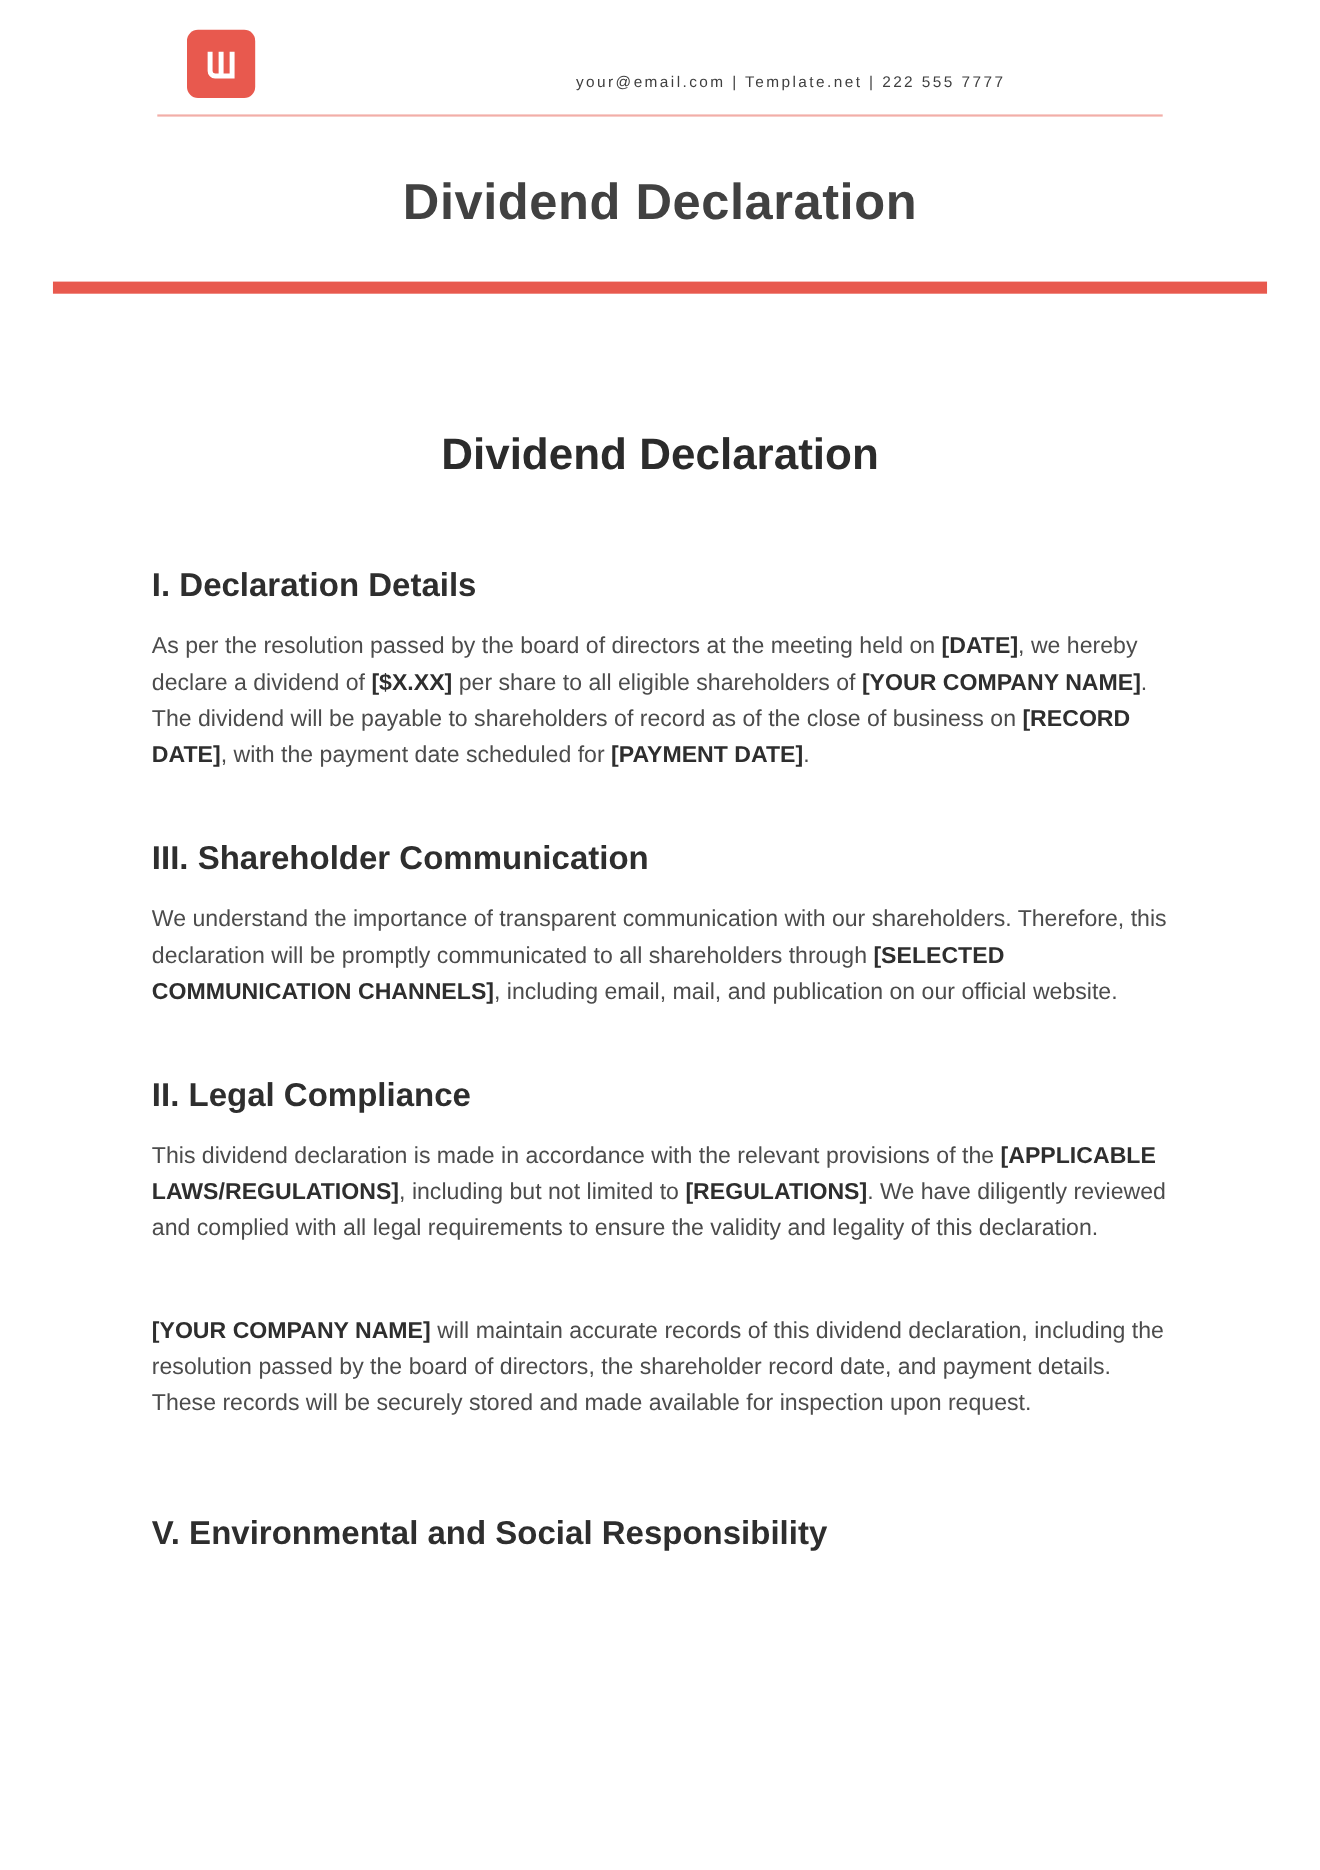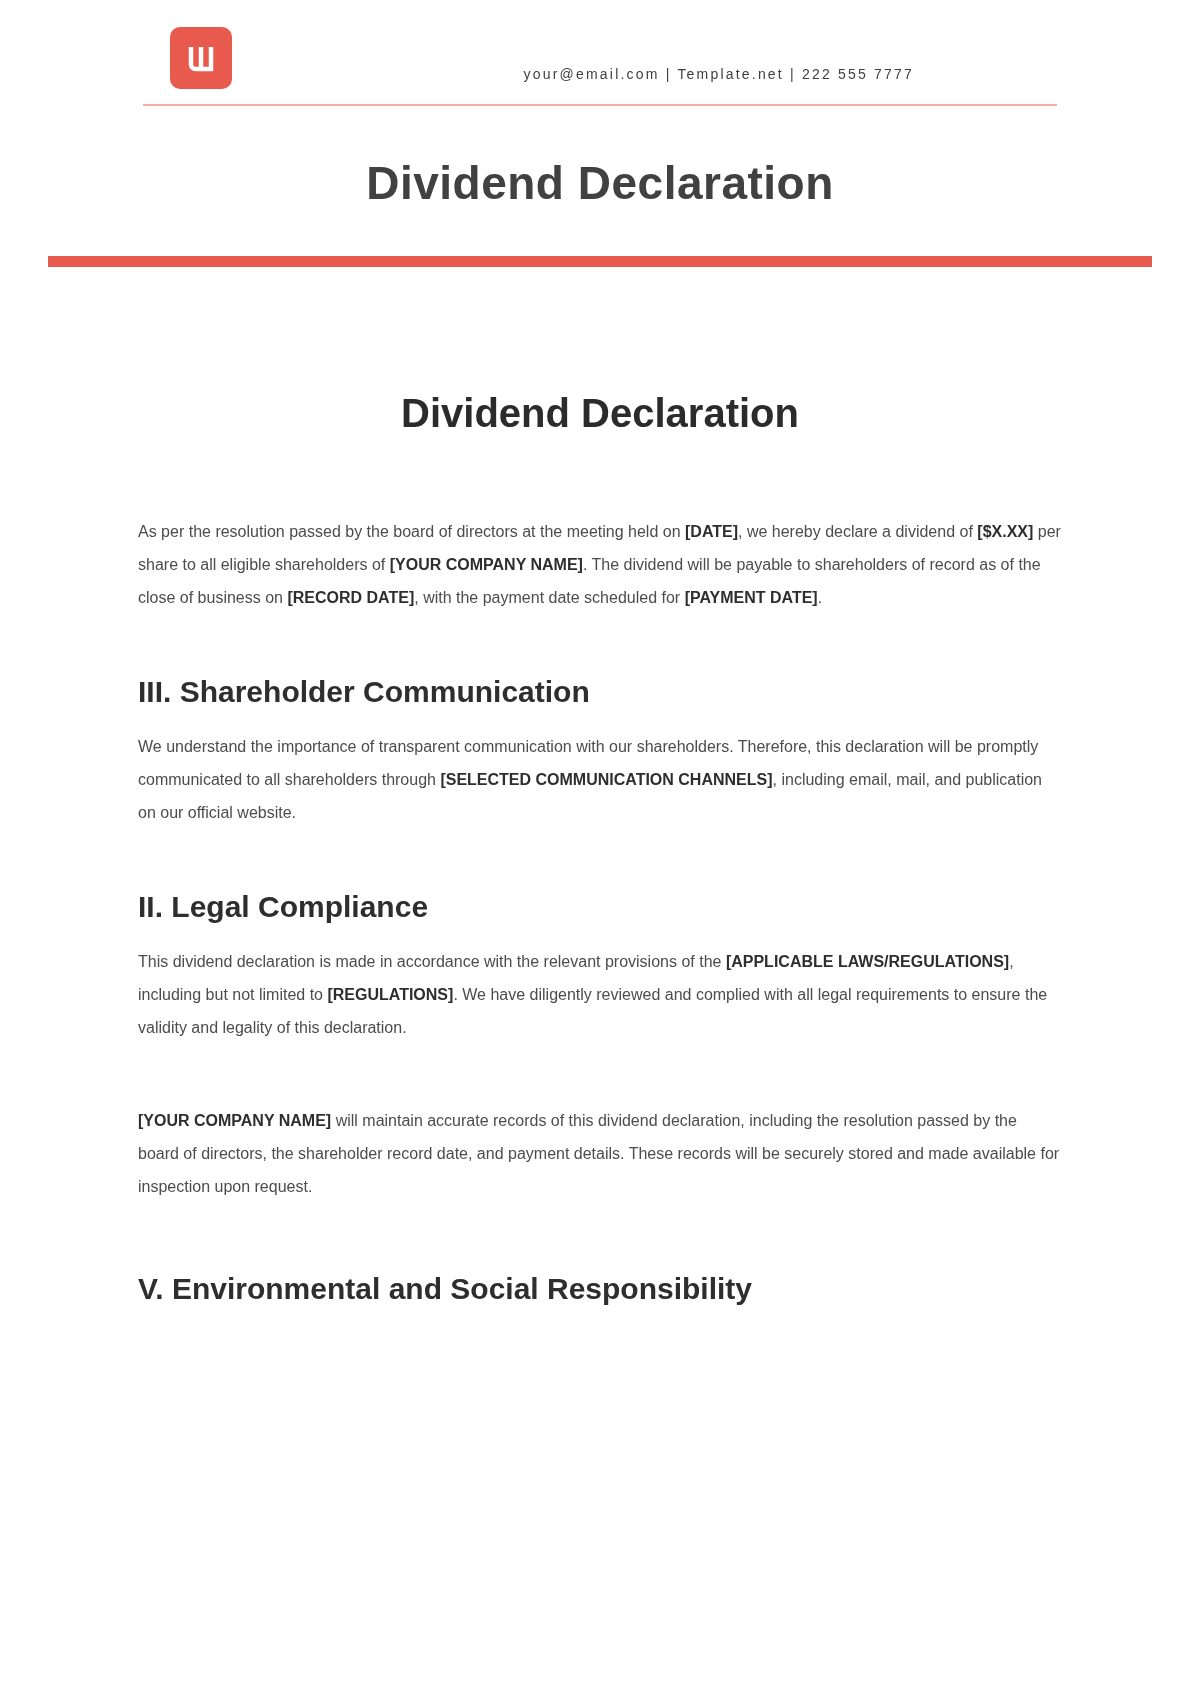--- a/index.html
+++ b/index.html
@@ -78,32 +78,32 @@
     font-weight: 700;
     color: #2b2b2b;
   }
   #sections section {
     margin-top: 60px;
   }
   #sections section:first-child {
     margin-top: 78px;
   }
   #sections section:last-child {
-    margin-top: 68px;
+    margin-top: 85px;
   }
   .heading {
     margin: 0;
     font-size: 30px;
     line-height: 36px;
     font-weight: 700;
     color: #2e2e2e;
   }
   .para {
     margin: 20px 0 0 0;
-    font-size: 16px;
+    font-size: 21px;
     line-height: 33px;
     color: #4c4c4c;
   }
   .para .b {
     font-weight: 700;
     color: #2e2e2e;
   }
 </style>
 </head>
 <body>
@@ -122,20 +122,21 @@
   </header>
 
   <h1 class="banner-title">Dividend Declaration</h1>
 
   <div class="accent-bar"></div>
 
   <main class="content">
     <h2 class="doc-title">Dividend Declaration</h2>
     <div id="sections">
         <section>
+          <h3 class="heading">I. Declaration Details</h3>
           <p class="para"><span>As per the resolution passed by the board of directors at the meeting held on </span><span class="b">[DATE]</span><span>, we hereby declare a dividend of </span><span class="b">[$X.XX]</span><span> per share to all eligible shareholders of </span><span class="b">[YOUR COMPANY NAME]</span><span>. The dividend will be payable to shareholders of record as of the close of business on </span><span class="b">[RECORD DATE]</span><span>, with the payment date scheduled for </span><span class="b">[PAYMENT DATE]</span><span>.</span></p>
         </section>
         <section>
           <h3 class="heading">III. Shareholder Communication</h3>
           <p class="para"><span>We understand the importance of transparent communication with our shareholders. Therefore, this declaration will be promptly communicated to all shareholders through </span><span class="b">[SELECTED COMMUNICATION CHANNELS]</span><span>, including email, mail, and publication on our official website.</span></p>
         </section>
         <section>
           <h3 class="heading">II. Legal Compliance</h3>
           <p class="para"><span>This dividend declaration is made in accordance with the relevant provisions of the </span><span class="b">[APPLICABLE LAWS/REGULATIONS]</span><span>, including but not limited to </span><span class="b">[REGULATIONS]</span><span>. We have diligently reviewed and complied with all legal requirements to ensure the validity and legality of this declaration.</span></p>
         </section>

